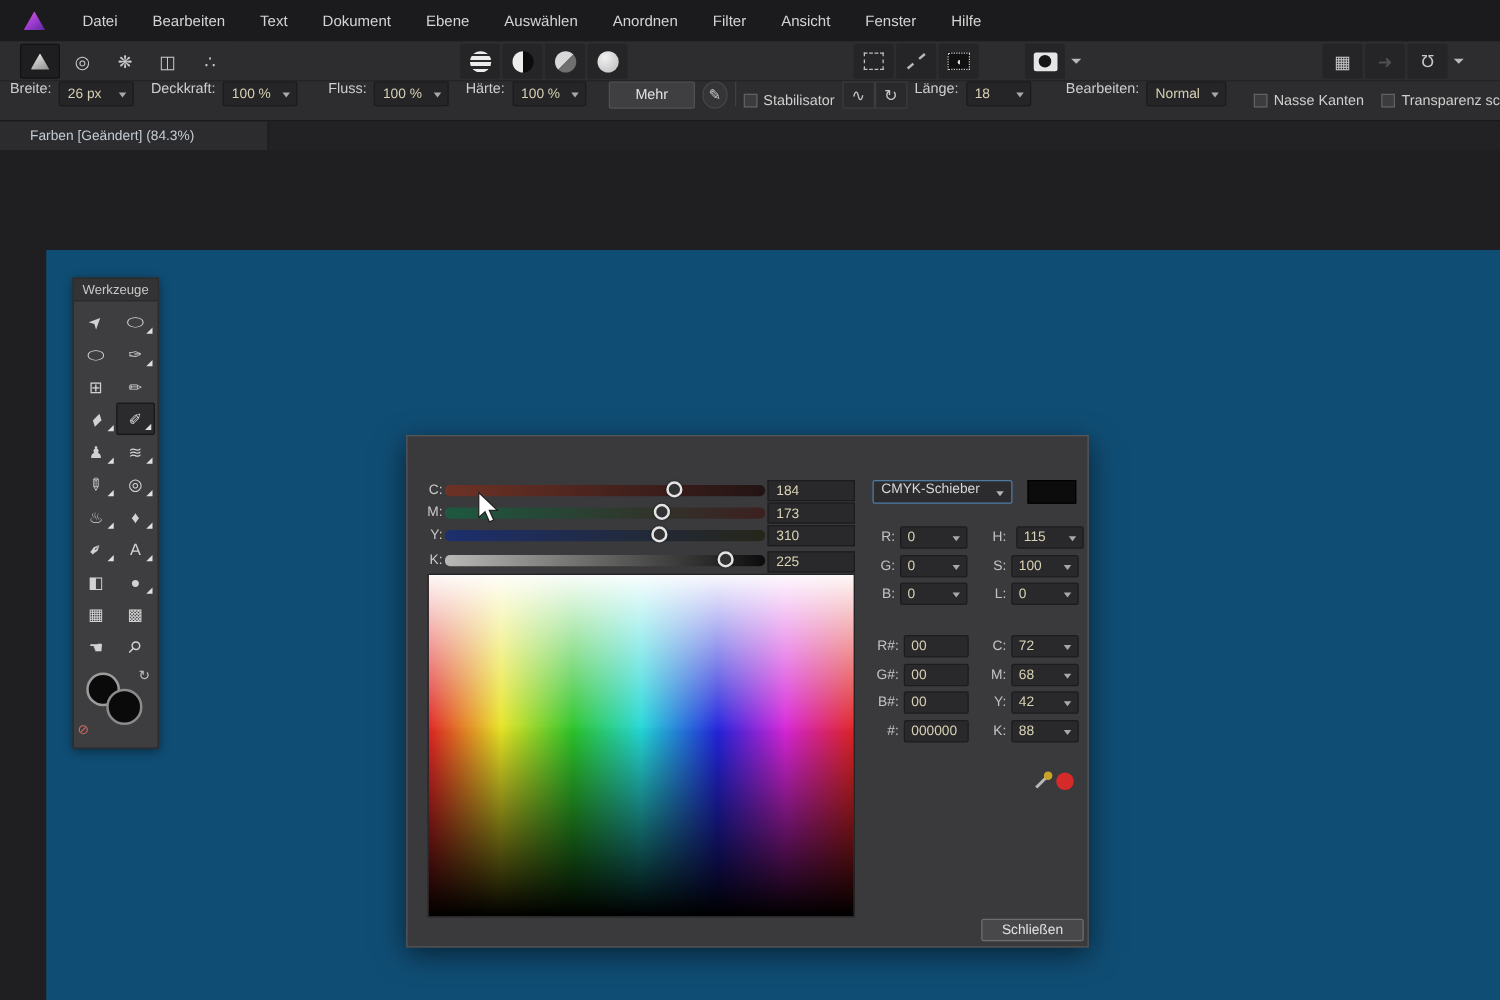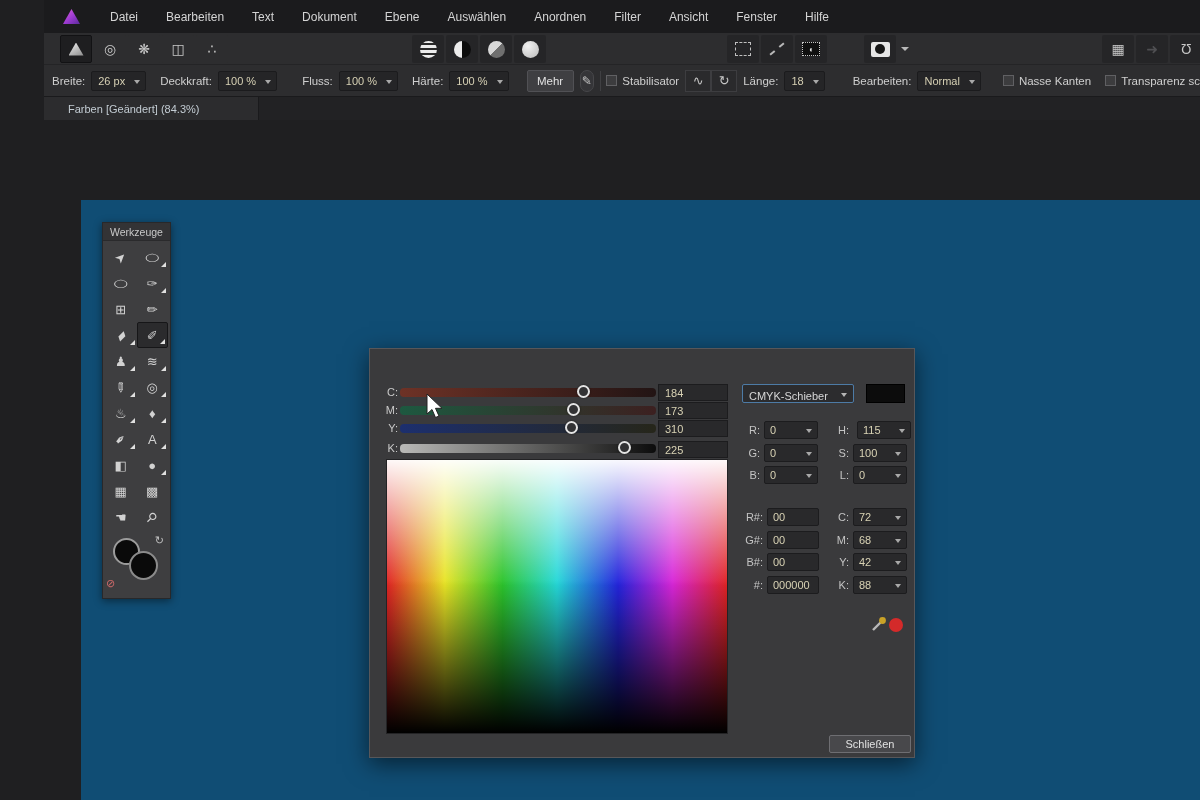--- a/index.html
+++ b/index.html
@@ -1,18 +1,18 @@
 <!DOCTYPE html>
 <html><head>
 <meta charset="utf-8">
 <style>
   * { margin:0; padding:0; box-sizing:border-box; }
   html,body { width:1200px; height:800px; overflow:hidden; background:#1f1f21;
     font-family:"Liberation Sans", sans-serif; -webkit-font-smoothing:antialiased; }
-  .app { position:relative; width:1200px; height:676px;padding-left:44px; }
+  .app { position:relative; width:1200px; height:676px; }
 
   
   .menubar { position:relative; height:33px; background:#1b1b1d; display:flex; align-items:center; }
   .logo { width:17px; height:15px; margin:0 16px 0 19px;
     background:linear-gradient(140deg,#e060e0 0%,#9a3ad0 55%,#5a2a9a 100%);
     clip-path:polygon(50% 0, 100% 100%, 0 100%); }
   .menubar nav { display:flex; }
   .menu-item { color:#d4d4d4; font-size:12px; padding:9px 14px; cursor:default; }
 
   
@@ -36,21 +36,21 @@
     display:flex; align-items:center; justify-content:center; color:#e8e8e8; font-size:8px; }
   .mask-box { width:19px; height:15px; background:#e6e6e6; border-radius:2px;
     display:flex; align-items:center; justify-content:center; }
   .mask-box i { width:10px; height:10px; border-radius:50%; background:#161616; }
   .caret-btn { width:13px; height:28px; display:flex; align-items:center; justify-content:center; }
   .caret { width:0; height:0; border-left:4px solid transparent; border-right:4px solid transparent;
     border-top:4px solid #b9b9b9; }
 
   
   .ctxbar { position:relative; height:32px; background:#2d2d2f; border-bottom:1px solid #1a1a1c;
-    display:flex; align-items:center; padding-left:8px; gap:6px; overflow:hidden; white-space:nowrap; }
+    display:flex; padding-left:8px; gap:6px; overflow:hidden; white-space:nowrap; }
   .lbl { color:#cfcfcf; font-size:11.5px; }
   .dd { height:20px; background:#252527; border:1px solid #1b1b1d; border-radius:2px;
     color:#d6d0b4; font-size:11px; display:flex; align-items:center; padding:0 6px; position:relative; }
   .dd::after { content:""; position:absolute; right:5px; top:8px; width:0; height:0;
     border-left:3.5px solid transparent; border-right:3.5px solid transparent; border-top:4px solid #a9a9a9; }
   .dd span { padding-right:14px; }
   .btn-mehr { height:22px; width:90px; background:#3f3f42; border:1px solid #515155; border-radius:2px;
     color:#e2e2e2; font-size:11.5px; display:flex; align-items:center; justify-content:center; }
   .icon-btn { height:22px; width:26px; background:#353538; border:1px solid #47474a; border-radius:11px;
     color:#c9c9c9; font-size:12px; display:flex; align-items:center; justify-content:center; }
@@ -104,21 +104,21 @@
     background:#323234; border:2px solid #e4e4e4; box-shadow:0 0 2px rgba(0,0,0,.6); }
   .valbox { position:absolute; left:288px; width:70px; height:17px; background:#29292b;
     border:1px solid #1c1c1e; color:#d8d2b4; font-size:11px; display:flex; align-items:center; padding-left:6px; }
   .field-dd { position:absolute; height:18px; background:#29292b; border:1px solid #1c1c1e; border-radius:2px;
     color:#d8d2b4; font-size:11px; display:flex; align-items:center; padding:0 5px; }
   .field-dd.w-caret::after { content:""; position:absolute; right:5px; top:7px; width:0; height:0;
     border-left:3.5px solid transparent; border-right:3.5px solid transparent; border-top:4px solid #a9a9a9; }
   .f-label { position:absolute; color:#c4c4c4; font-size:11px; text-align:right; }
   .model-dd { position:absolute; left:372px; top:35px; width:112px; height:19px; background:#2c2c2e;
     border:1px solid #4d7ba6; border-radius:2px; color:#d6d6d6; font-size:11px; display:flex;
-    align-items:flex-end; padding:0 6px; }
+    align-items:flex-start; padding:0 6px; }
   .model-dd::after { content:""; position:absolute; right:6px; top:8px; width:0; height:0;
     border-left:3.5px solid transparent; border-right:3.5px solid transparent; border-top:4px solid #b5b5b5; }
   .swatch { position:absolute; left:496px; top:35px; width:39px; height:19px; background:#0c0c0c;
     border:1px solid #000; }
   .spectrum { position:absolute; left:16px; top:110px; width:342px; height:275px; border:1px solid #232325;
     background:
       linear-gradient(to bottom, rgba(255,255,255,.97) 0%, rgba(255,255,255,0) 46%),
       linear-gradient(to bottom, rgba(0,0,0,0) 44%, rgba(0,0,0,1) 100%),
       linear-gradient(to right, #e02424 0%, #e8e426 17%, #2cc42c 34%, #25d8d8 50%, #2424dc 68%, #d826d8 84%, #e02424 100%); }
   .btn-close { position:absolute; left:459px; top:386px; width:82px; height:18px; background:#48484b;

